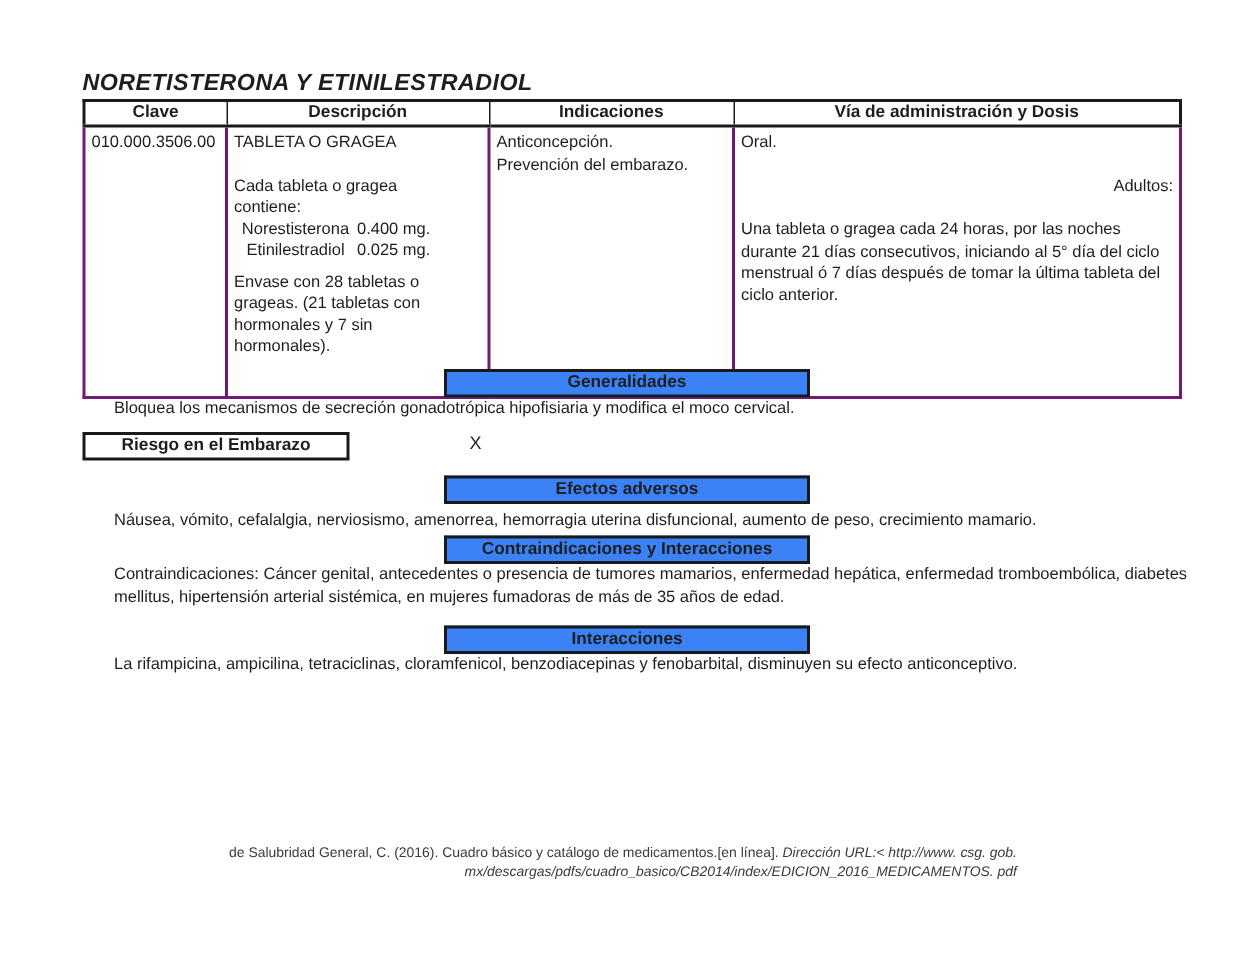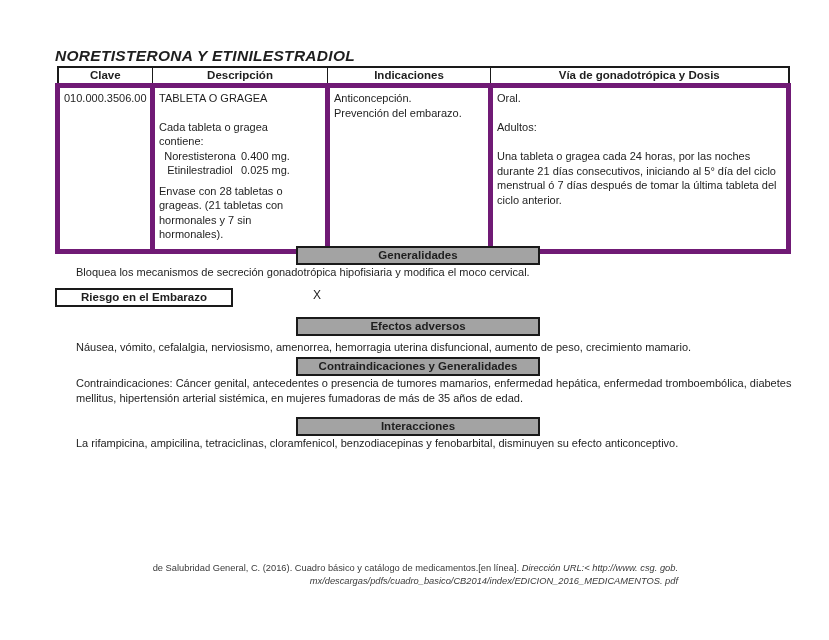--- a/index.html
+++ b/index.html
@@ -20,39 +20,39 @@
     position: absolute; left: 55px; top: 66px;
     width: 731px; border-collapse: collapse; table-layout: fixed;
     border: 2px solid #1a1a1a;
   }
   table.med-table th {
     border: 1px solid #1a1a1a; border-bottom: 2px solid #1a1a1a;
     font-size: 11.5px; font-weight: bold; text-align: center;
     padding: 1px 2px; line-height: 13px;
   }
   table.med-table td {
-    border: 5px solid #701a75;
+    border: 2px solid #701a75;
     vertical-align: top;
     font-size: 11px; line-height: 14.5px;
-    padding: 3px 4px 2px 4px;
+    padding: 3px 4px 20px 4px;
     height: 156px;
   }
   td.cell-clave { padding-top: 95px; padding-left: 2px; white-space: nowrap; }
   .spacer-line { height: 14px; }
   .spacer-small { height: 6px; }
   .contains-label { width: 128px; }
   .comp-row { display: flex; text-align: center; }
   .comp-name { width: 82px; flex: 0 0 82px; }
   .package-text { width: 142px; }
-  .via-pop { margin-top: 14.5px; }
+  .via-pop { margin-top: 14.5px; text-align: right; }
   .via-dose { margin-top: 14.5px; width: 292px; }
   .section-box {
     position: absolute;
     border: 2px solid #1a1a1a;
-    background: #a3a3a3;
+    background: #3b82f6;
     text-align: center;
     font-size: 11.5px; font-weight: bold; line-height: 13px;
     padding: 1px 0 1px 0;
     width: 240px; left: 296px;
   }
   .flow-text {
     position: absolute; left: 57px;
     font-size: 11px; line-height: 14.5px; margin-left: 19px;
   }
   .riesgo-box {
@@ -83,21 +83,21 @@
     <col style="width:95px">
     <col style="width:175px">
     <col style="width:163px">
     <col style="width:298px">
   </colgroup>
   <thead>
     <tr>
       <th>Clave</th>
       <th>Descripción</th>
       <th>Indicaciones</th>
-      <th>Vía de gonadotrópica y Dosis</th>
+      <th>Vía de administración y Dosis</th>
     </tr>
   </thead>
   <tbody>
     <tr>
       <td class="cell-clave">010.000.3506.00</td>
       <td>
         <div>TABLETA O GRAGEA</div>
         <div class="spacer-line"></div>
         <div class="contains-label">Cada tableta o gragea contiene:</div>
         <div class="comp-row">
@@ -126,21 +126,21 @@
 
 <div class="section-box" style="top:246px">Generalidades</div>
 <div class="flow-text" style="top:265px; width:740px">Bloquea los mecanismos de secreción gonadotrópica hipofisiaria y modifica el moco cervical.</div>
 
 <div class="riesgo-box">Riesgo en el Embarazo</div>
 <div class="x-mark">X</div>
 
 <div class="section-box" style="top:317px">Efectos adversos</div>
 <div class="flow-text" style="top:340px; width:745px">Náusea, vómito, cefalalgia, nerviosismo, amenorrea, hemorragia uterina disfuncional, aumento de peso, crecimiento mamario.</div>
 
-<div class="section-box" style="top:357px">Contraindicaciones y Generalidades</div>
+<div class="section-box" style="top:357px">Contraindicaciones y Interacciones</div>
 <div class="flow-text" style="top:376px; width:742px">Contraindicaciones: Cáncer genital, antecedentes o presencia de tumores mamarios, enfermedad hepática, enfermedad tromboembólica, diabetes mellitus, hipertensión arterial sistémica, en mujeres fumadoras de más de 35 años de edad.</div>
 
 <div class="section-box" style="top:417px">Interacciones</div>
 <div class="flow-text" style="top:436px; width:740px">La rifampicina, ampicilina, tetraciclinas, cloramfenicol, benzodiacepinas y fenobarbital, disminuyen su efecto anticonceptivo.</div>
 
 <div class="footer-note">
   <span>de Salubridad General, C. (2016). Cuadro básico y catálogo de medicamentos.[en línea]. </span><span class="italic">Dirección URL:&lt; http://www. csg. gob.</span>
   <br>
   <span class="italic">mx/descargas/pdfs/cuadro_basico/CB2014/index/EDICION_2016_MEDICAMENTOS. pdf</span>
 </div>

